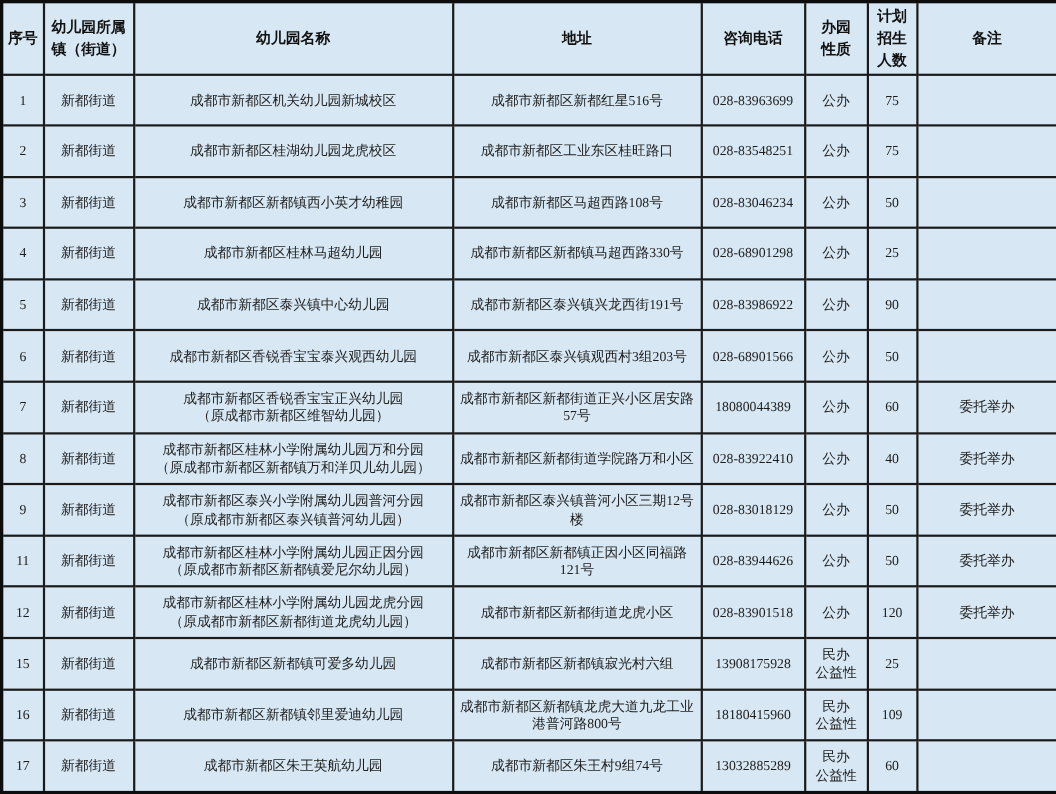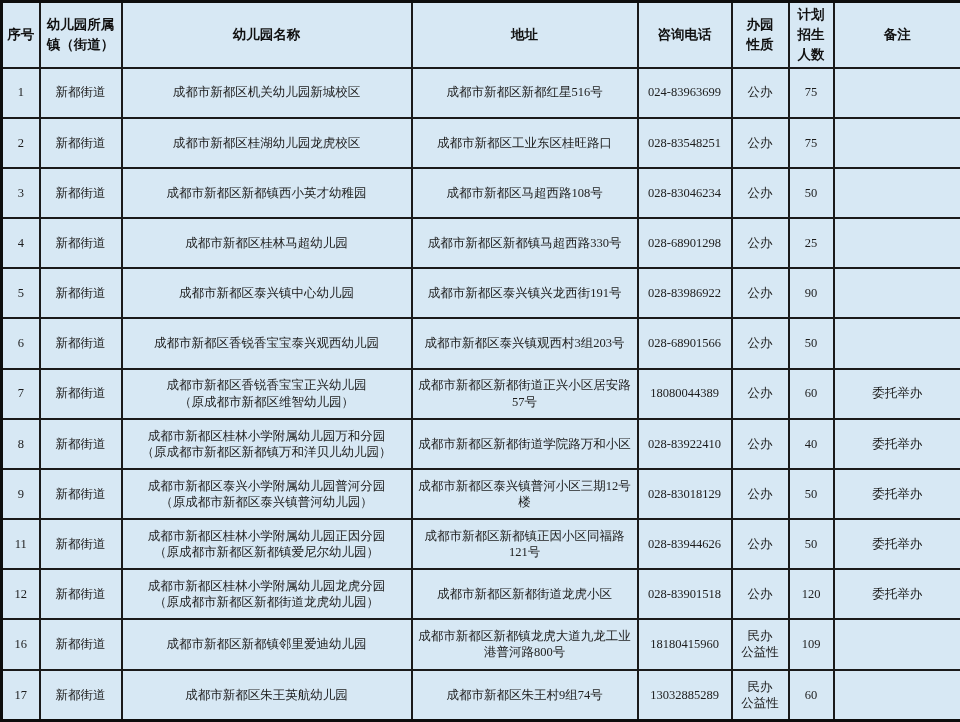--- a/index.html
+++ b/index.html
@@ -74,21 +74,21 @@
 人数</th>
       <th>备注</th>
     </tr>
   </thead>
   <tbody>
   <tr>
     <td>1</td>
     <td>新都街道</td>
     <td>成都市新都区机关幼儿园新城校区</td>
     <td>成都市新都区新都红星516号</td>
-    <td>024-83963699</td>
+    <td>028-83963699</td>
     <td>公办</td>
     <td>75</td>
     <td></td>
   </tr>
 
   <tr>
     <td>2</td>
     <td>新都街道</td>
     <td>成都市新都区桂湖幼儿园龙虎校区</td>
     <td>成都市新都区工业东区桂旺路口</td>
@@ -198,20 +198,31 @@
 （原成都市新都区新都街道龙虎幼儿园）</td>
     <td>成都市新都区新都街道龙虎小区</td>
     <td>028-83901518</td>
     <td>公办</td>
     <td>120</td>
     <td>委托举办</td>
   </tr>
 
 
 
+  <tr>
+    <td>15</td>
+    <td>新都街道</td>
+    <td>成都市新都区新都镇可爱多幼儿园</td>
+    <td>成都市新都区新都镇寂光村六组</td>
+    <td>13908175928</td>
+    <td>民办
+公益性</td>
+    <td>25</td>
+    <td></td>
+  </tr>
 
   <tr>
     <td>16</td>
     <td>新都街道</td>
     <td>成都市新都区新都镇邻里爱迪幼儿园</td>
     <td>成都市新都区新都镇龙虎大道九龙工业港普河路800号</td>
     <td>18180415960</td>
     <td>民办
 公益性</td>
     <td>109</td>

